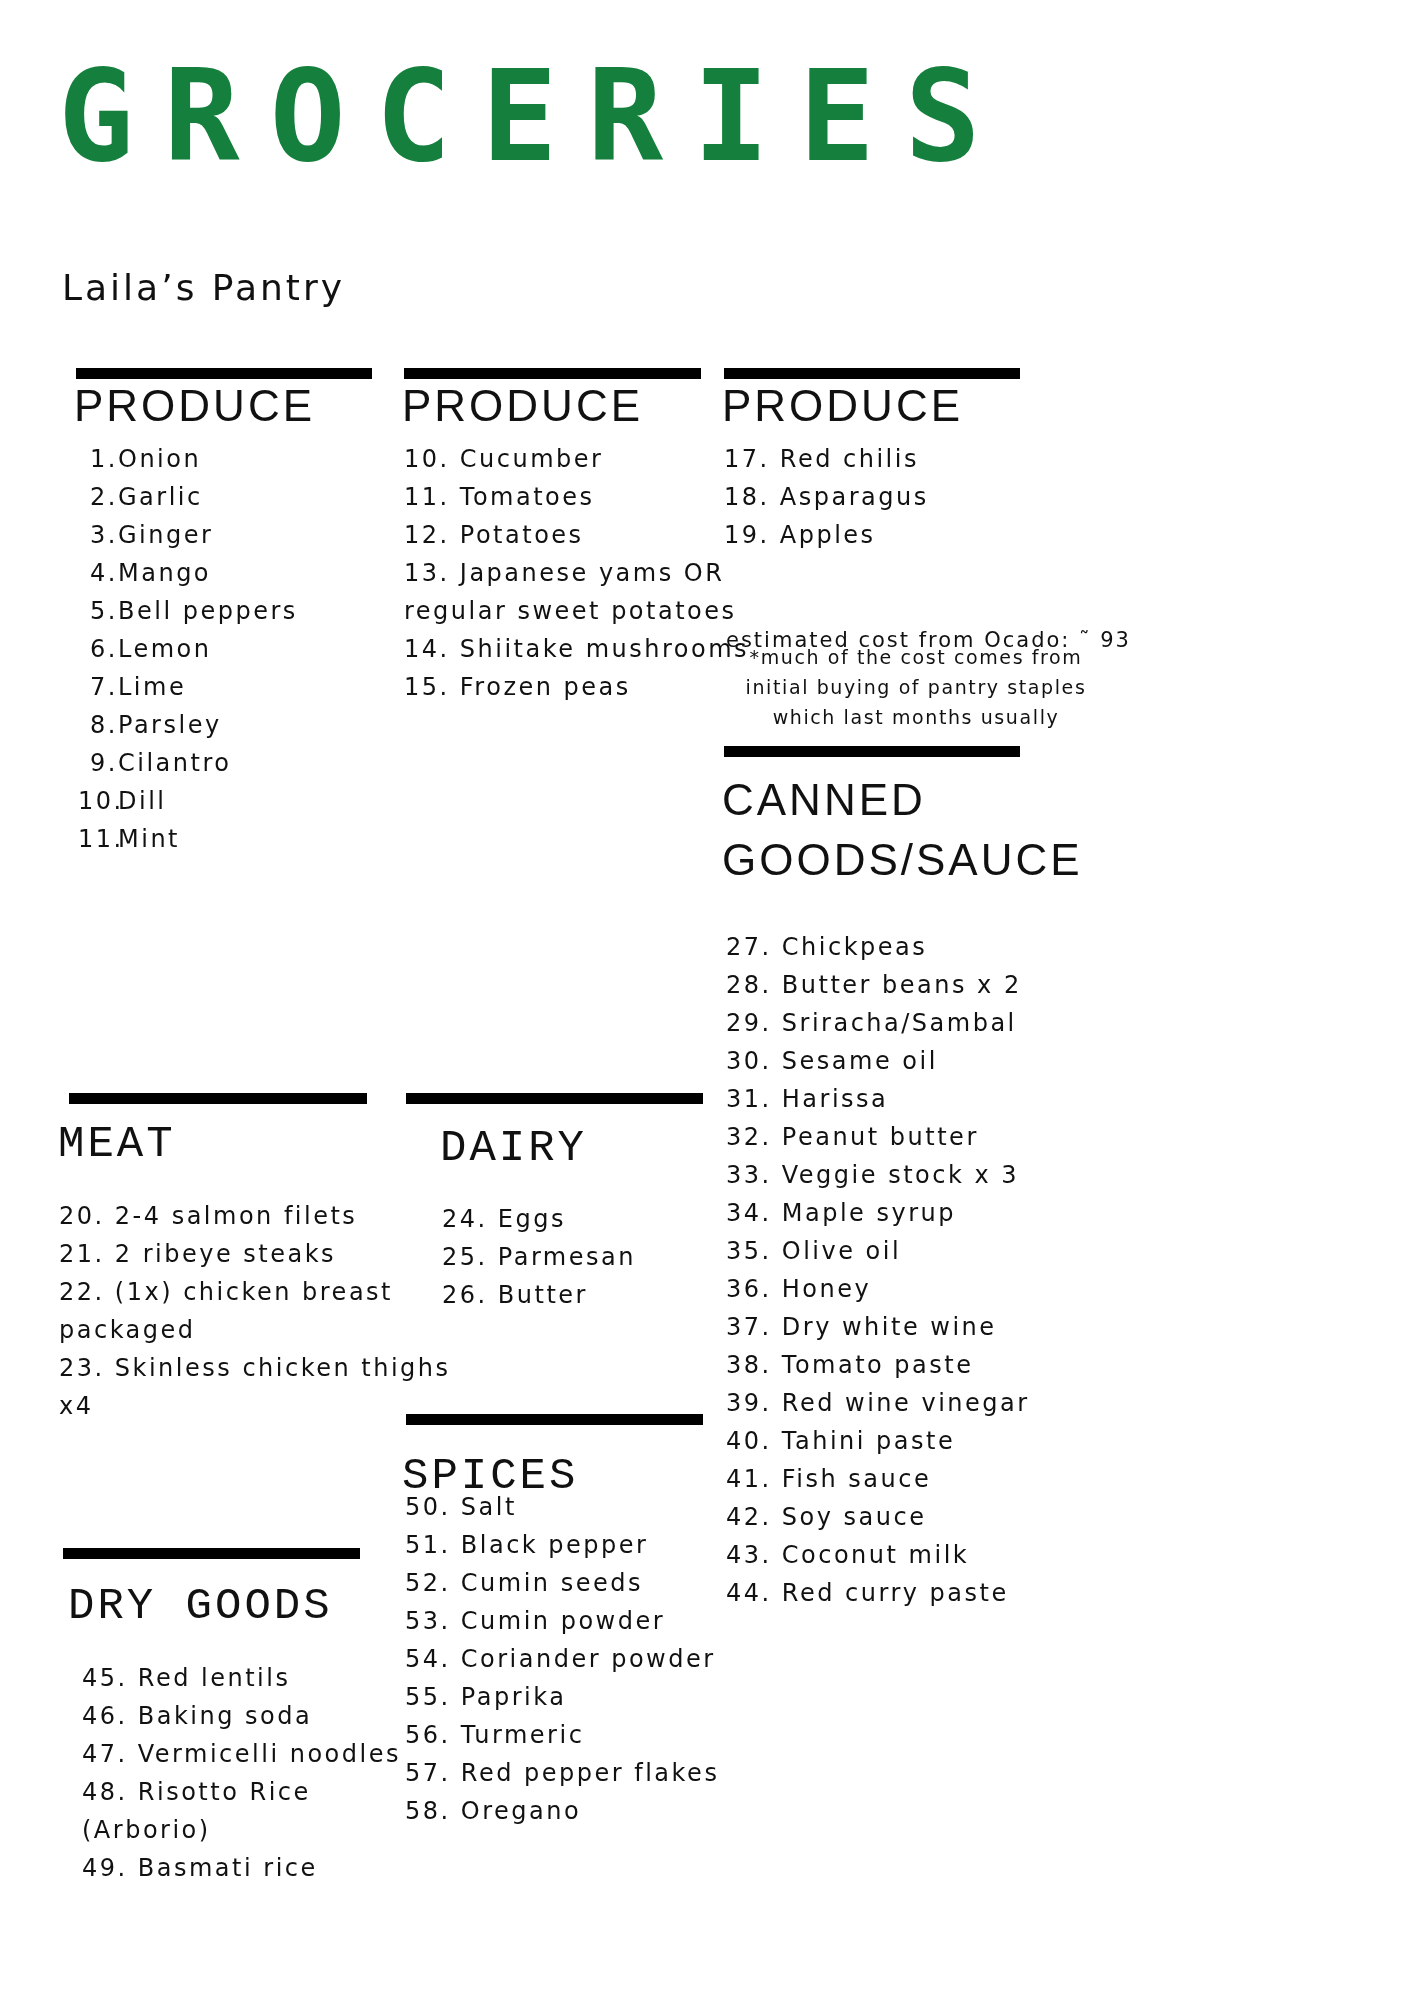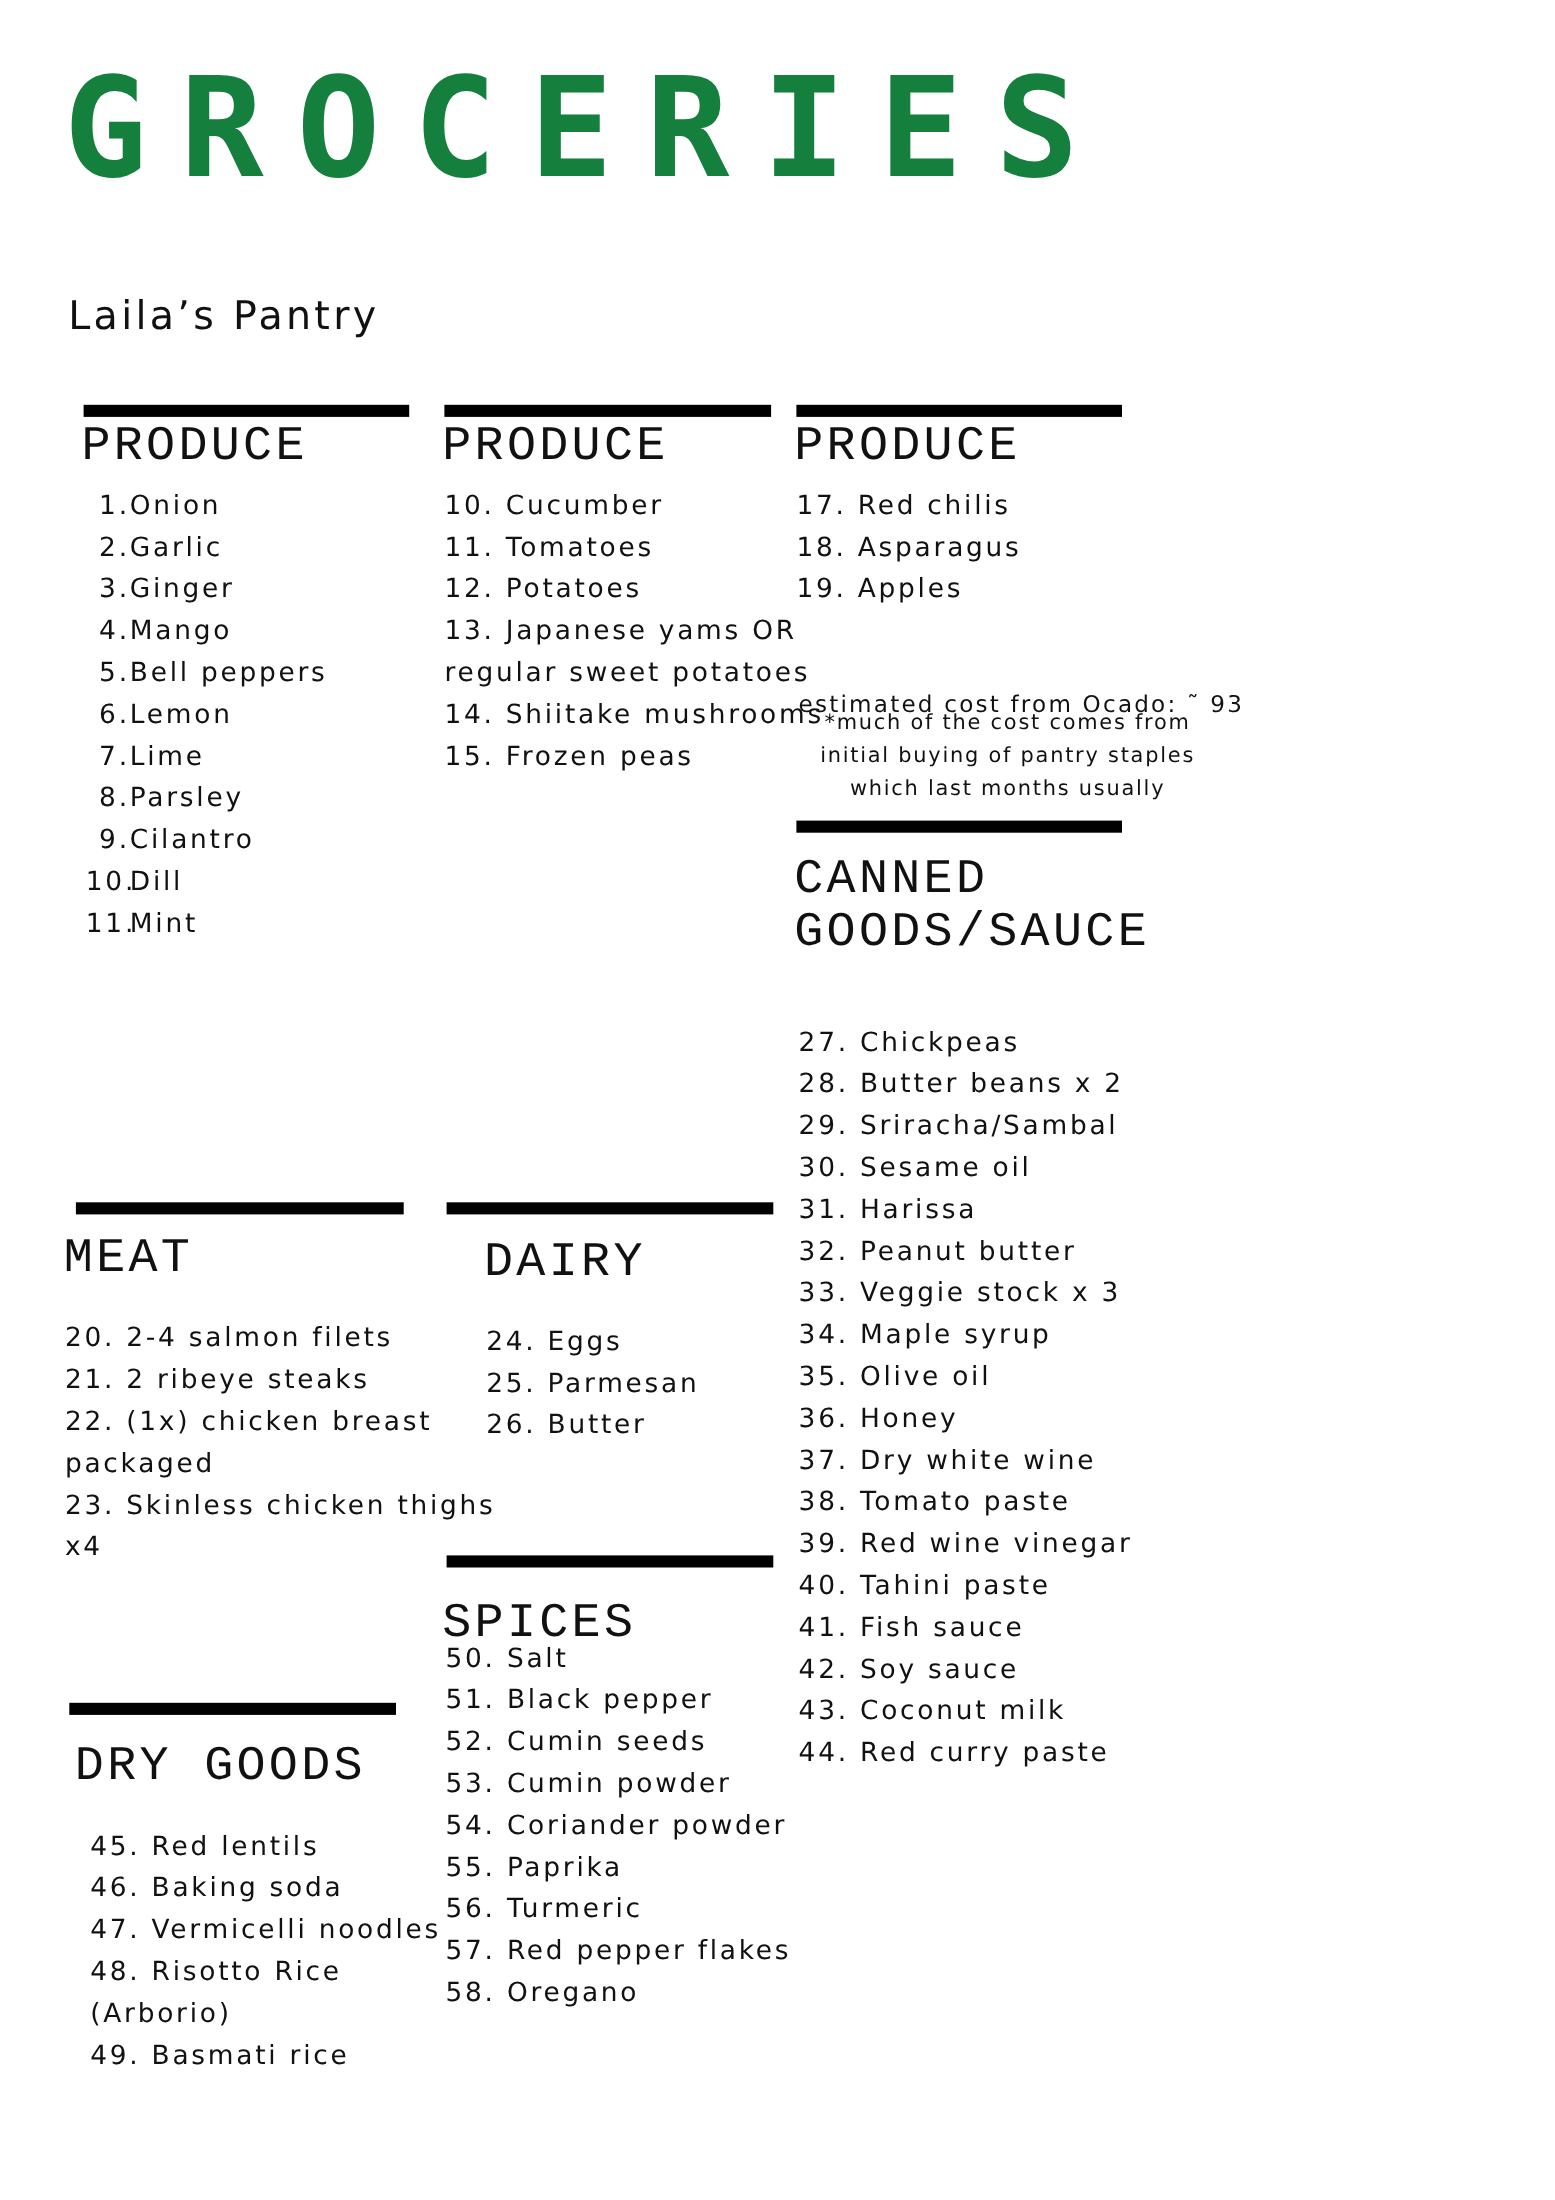--- a/index.html
+++ b/index.html
@@ -2,21 +2,21 @@
 <html><head>
 <meta charset="utf-8">
 <style>
   html, body { margin:0; padding:0; background:#ffffff; }
   body { width:1414px; height:2000px; position:relative; overflow:hidden; color:#111111; }
   .abs { position:absolute; }
   .title { left:58px; top:52px; font-family:"DejaVu Sans Mono","Liberation Mono",monospace; font-weight:bold; font-size:126px; letter-spacing:30px; line-height:130px; color:#15803d; white-space:nowrap; }
   .subtitle { left:62px; top:266px; font-family:"DejaVu Sans","Liberation Sans",sans-serif; font-size:36px; letter-spacing:3px; line-height:44px; white-space:nowrap; }
   .bar { background:#000; height:11px; }
   .head { font-family:"Liberation Mono","DejaVu Sans Mono",monospace; font-size:44px; letter-spacing:3px; line-height:48px; white-space:nowrap; color:#111; }
-  .head.sans { font-family:Liberation Mono, monospace; font-size:44px; letter-spacing:3px; }
+  .head.sans { font-family:Liberation Sans, sans-serif; font-size:44px; letter-spacing:3px; }
   .list { font-family:"DejaVu Sans","Liberation Sans",sans-serif; font-size:24px; letter-spacing:2.5px; line-height:38px; white-space:nowrap; }
   .list .item { height:38px; }
   .num-right { display:inline-block; text-align:right; }
   .note { font-family:"DejaVu Sans","Liberation Sans",sans-serif; font-size:21px; letter-spacing:2px; line-height:30px; white-space:nowrap;margin-top:24px; }
   .note-small { font-family:"DejaVu Sans","Liberation Sans",sans-serif; font-size:19px; letter-spacing:1.6px; line-height:30px; white-space:nowrap; text-align:center; }
 </style>
 </head>
 <body>
 
 <div class="abs title">GROCERIES</div>
@@ -61,21 +61,21 @@
 <div class="abs note" style="left:726px; top:601px;">estimated cost from Ocado: ˜ 93</div>
 <div class="abs" style="left:740px; top:642px; width:352px;">
   <div class="note-small">*much of the cost comes from</div>
   <div class="note-small">initial buying of pantry staples</div>
   <div class="note-small">which last months usually</div>
 </div>
 
 <div class="abs bar" style="left:724px; top:746px; width:296px;"></div>
 <div class="abs head sans" style="left:722px; top:776px;">
   <div>CANNED</div>
-  <div style="margin-top:0px;">GOODS/SAUCE</div>
+  <div style="margin-top:12px;">GOODS/SAUCE</div>
 </div>
 <div class="abs list" style="left:726px; top:928px;">
   <div class="item">27. Chickpeas</div>
   <div class="item">28. Butter beans x 2</div>
   <div class="item">29. Sriracha/Sambal</div>
   <div class="item">30. Sesame oil</div>
   <div class="item">31. Harissa</div>
   <div class="item">32. Peanut butter</div>
   <div class="item">33. Veggie stock x 3</div>
   <div class="item">34. Maple syrup</div>

